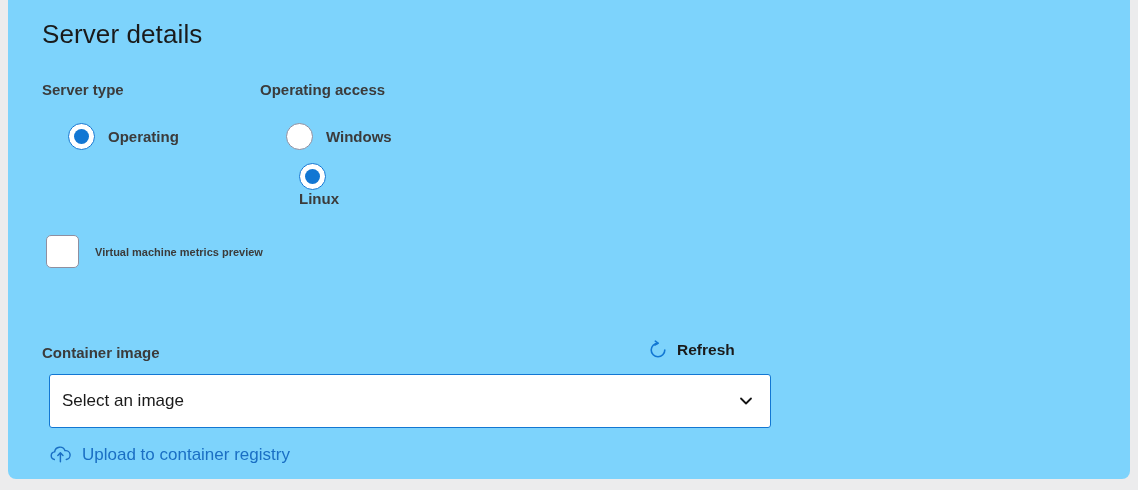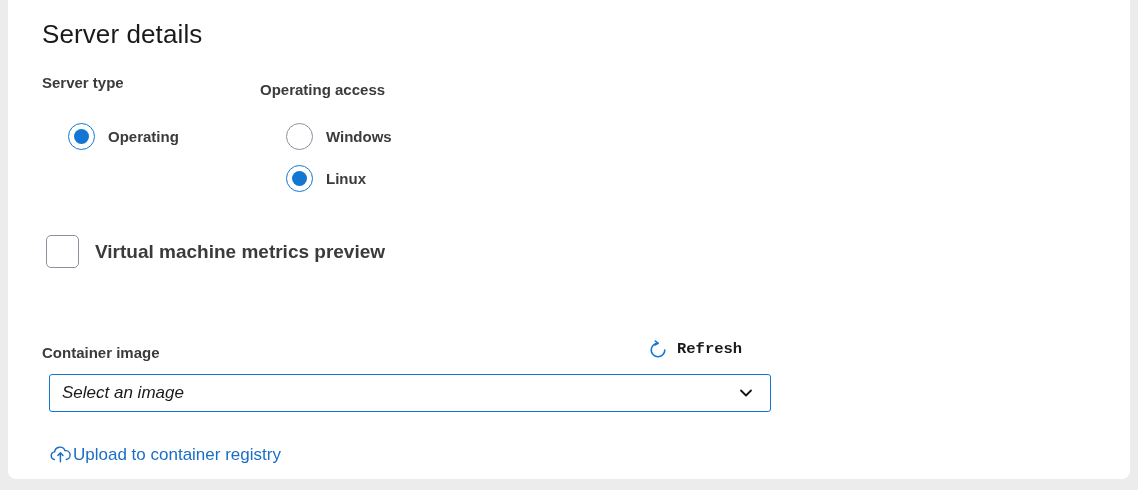--- a/index.html
+++ b/index.html
@@ -11,21 +11,21 @@
     background: #ececed;
     font-family: "Liberation Sans", sans-serif;
   }
 
   #card {
     position: absolute;
     left: 8px;
     top: 0px;
     width: 1122px;
     height: 479px;
-    background: #ffffff;
+    background: #7dd3fc;
     border-bottom-left-radius: 8px;
     border-bottom-right-radius: 8px;
     box-sizing: border-box;
     overflow: hidden;
   }
 
   .page-title {
     position: absolute;
     left: 34px;
     top: 18px;
@@ -38,21 +38,21 @@
   }
 
   .group-label {
     position: absolute;
     font-size: 15px;
     font-weight: bold;
     color: #3b3b3b;
     white-space: nowrap;
   }
 
-  #lbl-server-type { left: 34px; top: 74px; }
+  #lbl-server-type { left: 34px; top: 81px; }
   #lbl-os          { left: 252px; top: 81px; }
 
   .radio-row {
     position: absolute;
     display: flex;
     align-items: center;
     height: 30px;
     cursor: pointer;
   }
 
@@ -84,42 +84,42 @@
     margin-left: 13px;
     font-size: 15px;
     font-weight: bold;
     color: #3b3b3b;
     white-space: nowrap;
   }
 
   #radio-container { left: 60px; top: 121px; }
   #radio-process   { left: 60px; top: 163px; }
   #radio-windows   { left: 278px; top: 121px; }
-  #radio-linux     { left: 278px; top: 163px; }
+  #radio-linux     { left: 278px; top: 163px; flex-direction: column; }
 
   #checkbox-row {
     position: absolute;
     left: 38px;
     top: 235px;
     display: flex;
     align-items: center;
     cursor: pointer;
   }
   .checkbox-box {
     width: 33px;
     height: 33px;
     box-sizing: border-box;
     border: 1.5px solid #8f8fa0;
     border-radius: 5px;
     background: #ffffff;
     flex: 0 0 auto;
   }
   .checkbox-label {
     margin-left: 16px;
-    font-size: 19px;
+    font-size: 11px;
     font-weight: bold;
     color: #3b3b3b;
     white-space: nowrap;
   }
 
   #desc-line {
     position: absolute;
     left: 34px;
     top: 282px;
     font-size: 16px;
@@ -141,52 +141,50 @@
     font-weight: bold;
     color: #3b3b3b;
     white-space: nowrap;
   }
 
   #refresh-button {
     position: absolute;
     left: 640px;
     top: 340px;
     display: flex;
-    align-items: flex-start;
-    cursor: pointer;
-    font-family: Liberation Mono, monospace;
+    align-items: center;
+    cursor: pointer;
   }
   #refresh-icon {
     width: 20px;
     height: 20px;
     flex: 0 0 auto;
     display: block;
   }
   #refresh-label {
     margin-left: 9px;
     font-size: 15.5px;
     font-weight: bold;
     color: #1a1a1a;
     white-space: nowrap;
   }
 
   #select-wrap {
     position: absolute;
     left: 41px;
     top: 374px;
     width: 722px;
-    height: 38px;
+    height: 54px;
     box-sizing: border-box;
     border: 1.5px solid #1277d3;
     border-radius: 3px;
     background: #ffffff;
     display: flex;
     align-items: center;
     cursor: pointer;
-    font-style: italic;
   }
   #select-value {
     margin-left: 12px;
     font-size: 17px;
     color: #1a1a1a;
     white-space: nowrap;
     flex: 1 1 auto;
   }
   #select-chevron {
     width: 20px;
@@ -204,21 +202,21 @@
     align-items: center;
     cursor: pointer;
   }
   #upload-icon {
     width: 25px;
     height: 25px;
     flex: 0 0 auto;
     display: block;
   }
   #upload-label {
-    margin-left: 0;
+    margin-left: 9px;
     font-size: 17px;
     color: #1a6fc4;
     white-space: nowrap;
   }
 </style>
 </head>
 <body>
 
 <div id="card">
 

